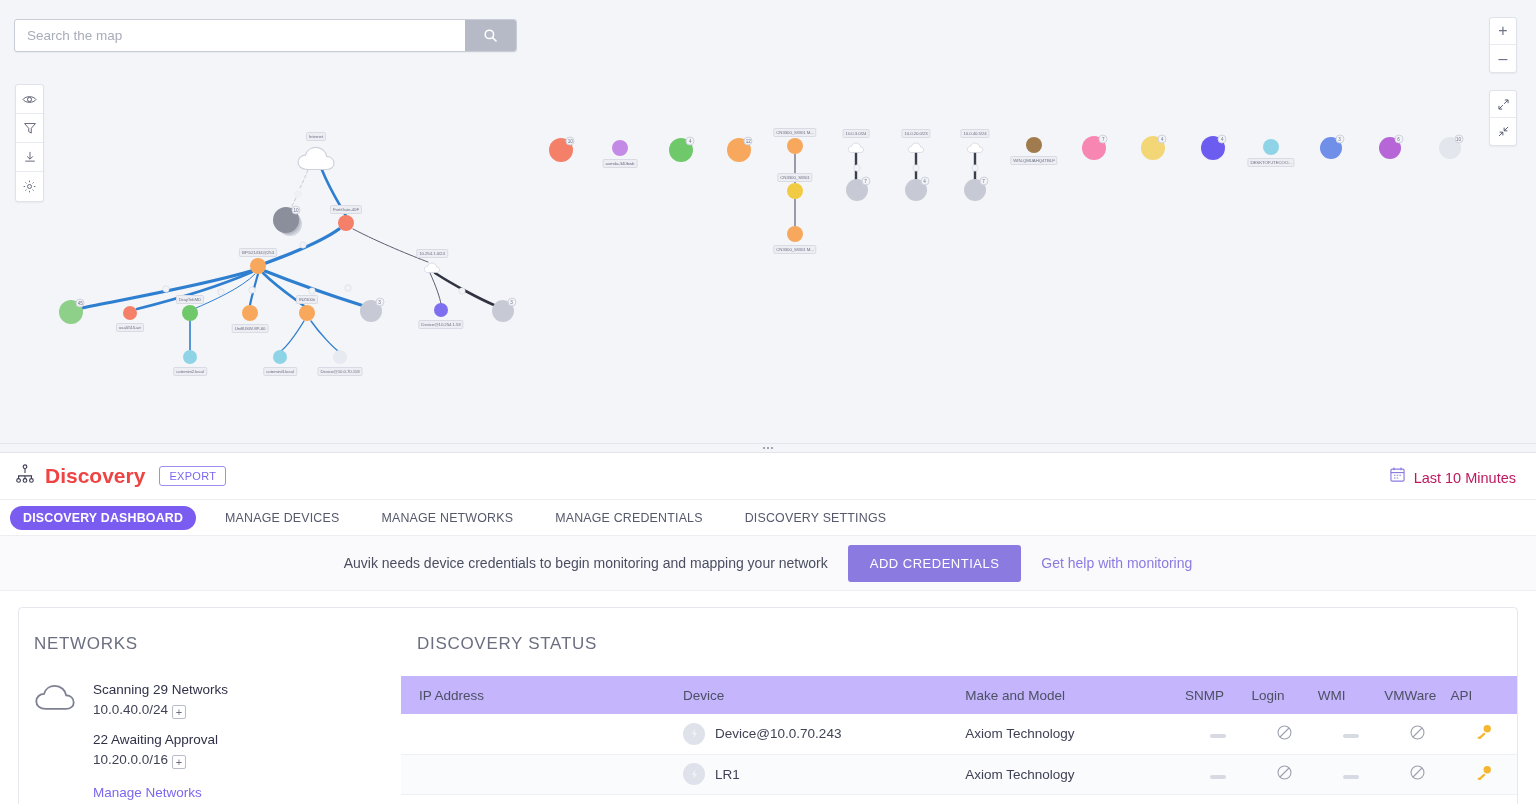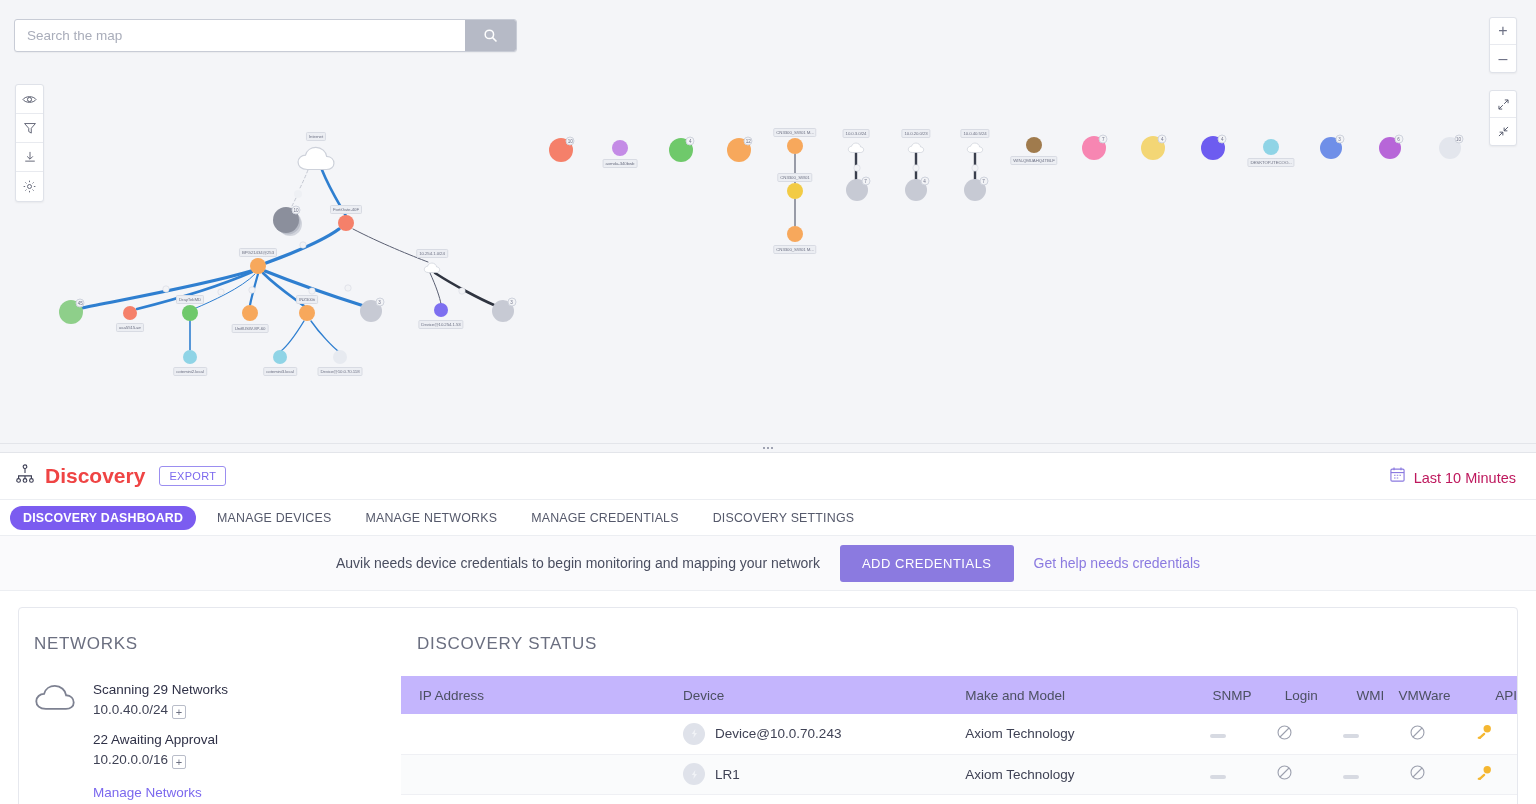--- a/index.html
+++ b/index.html
@@ -165,21 +165,21 @@
     margin-left: auto;
     display: flex; align-items: flex-end; gap: 8px;
     color: #be185d;
     font-size: 14.5px;
     cursor: pointer;
   }
 
   #tabs {
     height: 36px;
     display: flex; align-items: center;
-    gap: 8px;
+    gap: 16px;
     padding-left: 10px;
     border-bottom: 1px solid #eceef2;
   }
   .tab {
     font-size: 12.4px;
     letter-spacing: .2px;
     color: #55596b;
     padding: 5px 13px;
     border-radius: 14px;
     cursor: pointer;
@@ -261,21 +261,21 @@
     font-size: 13.5px;
     color: #3f4255;
     padding: 0;
     height: 40px;
     border-bottom: 1px solid #eff0f4;
   }
   tbody tr:nth-child(even) { background: #fafbfc; }
   .col-ip     { width: 272px; padding-left: 18px; }
   .col-dev    { width: 272px; }
   .col-make   { width: 212px; }
-  .col-chk    { width: 64px; text-align: right; }
+  .col-chk    { width: 64px; text-align: left; }
   td.col-chk  { text-align: center; }
   .dev-cell { display: flex; align-items: center; gap: 10px; }
   .dev-ico {
     width: 22px; height: 22px; border-radius: 50%;
     background: #dfe2ea;
     display: flex; align-items: center; justify-content: center;
     flex: none;
   }
   .dash { display: inline-block; width: 16px; height: 4px; border-radius: 2px; background: #d7dae2; }
 </style>
@@ -522,21 +522,21 @@
       <div class="tab active">DISCOVERY DASHBOARD</div>
       <div class="tab">MANAGE DEVICES</div>
       <div class="tab">MANAGE NETWORKS</div>
       <div class="tab">MANAGE CREDENTIALS</div>
       <div class="tab">DISCOVERY SETTINGS</div>
     </div>
 
   <div id="cred-banner">
     <span id="cred-text">Auvik needs device credentials to begin monitoring and mapping your network</span>
     <button id="add-cred-btn">ADD CREDENTIALS</button>
-    <span id="cred-help">Get help needs credentials</span>
+    <span id="cred-help">Get help with monitoring</span>
   </div>
 
   <div id="cards">
     <div class="card">
 
       <div id="networks-col">
         <div class="card-sec-head">NETWORKS</div>
         <div id="net-body">
           <div id="cloud-icon">
             <svg width="42" height="30" viewBox="0 0 46 32" fill="none" stroke="#7d8191" stroke-width="2">

